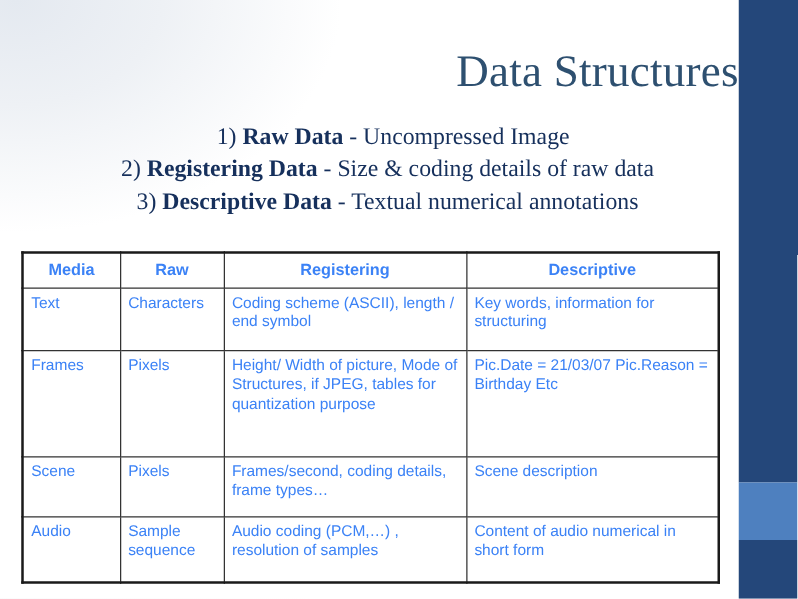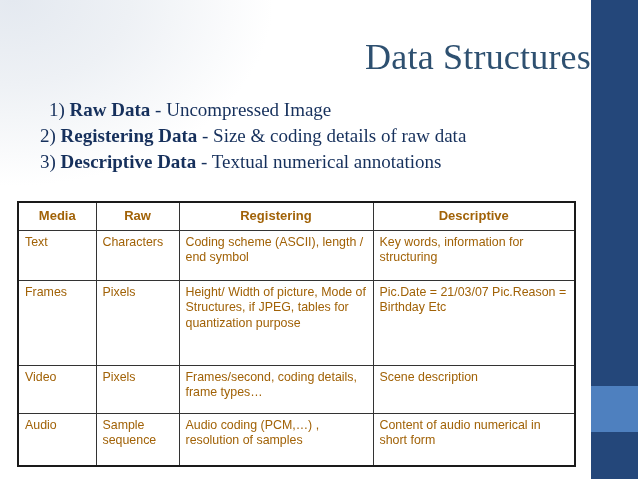--- a/index.html
+++ b/index.html
@@ -56,20 +56,21 @@
   }
 
   
   .bullets {
     position: absolute;
     left: 40px;
     top: 97px;
     width: 540px;
     font-family: "Liberation Serif", serif;
     color: #16305C;
+    text-align: center;
   }
   .bullet {
     font-size: 19px;
     line-height: 26px;
     white-space: nowrap;
   }
   .bullet .num { font-weight: normal; }
   .bullet .term { font-weight: bold; }
   .bullet .rest { font-weight: normal; }
   .bullet-1 { padding-left: 9px; }
@@ -83,21 +84,21 @@
   }
   table.ds {
     border-collapse: collapse;
     width: 557px;
     table-layout: fixed;
     background: #ffffff;
     border: 2px solid #1a1a1a;
   }
   table.ds td, table.ds th {
     border: 1px solid #333333;
-    color: #a16207;
+    color: #3b82f6;
     font-family: "Liberation Sans", sans-serif;
     font-size: 12.4px;
     line-height: 15.5px;
     padding: 4px 6px 5px 6px;
     vertical-align: top;
     text-align: left;
   }
   table.ds thead th {
     font-weight: bold;
     font-size: 13px;
@@ -169,21 +170,21 @@
           <td>Coding scheme (ASCII), length / end symbol</td>
           <td>Key words, information for structuring</td>
         </tr>
         <tr class="r-images">
           <td>Frames</td>
           <td>Pixels</td>
           <td>Height/ Width of picture, Mode of Structures, if JPEG, tables for quantization purpose</td>
           <td>Pic.Date = 21/03/07 Pic.Reason = Birthday Etc</td>
         </tr>
         <tr class="r-video">
-          <td class="cell-indent">Video</td>
+          <td class="cell-indent">Scene</td>
           <td>Pixels</td>
           <td>Frames/second, coding details, frame types…</td>
           <td>Scene description</td>
         </tr>
         <tr class="r-audio">
           <td>Audio</td>
           <td>Sample sequence</td>
           <td>Audio coding (PCM,…) , resolution of samples</td>
           <td>Content of audio numerical in short form</td>
         </tr>

